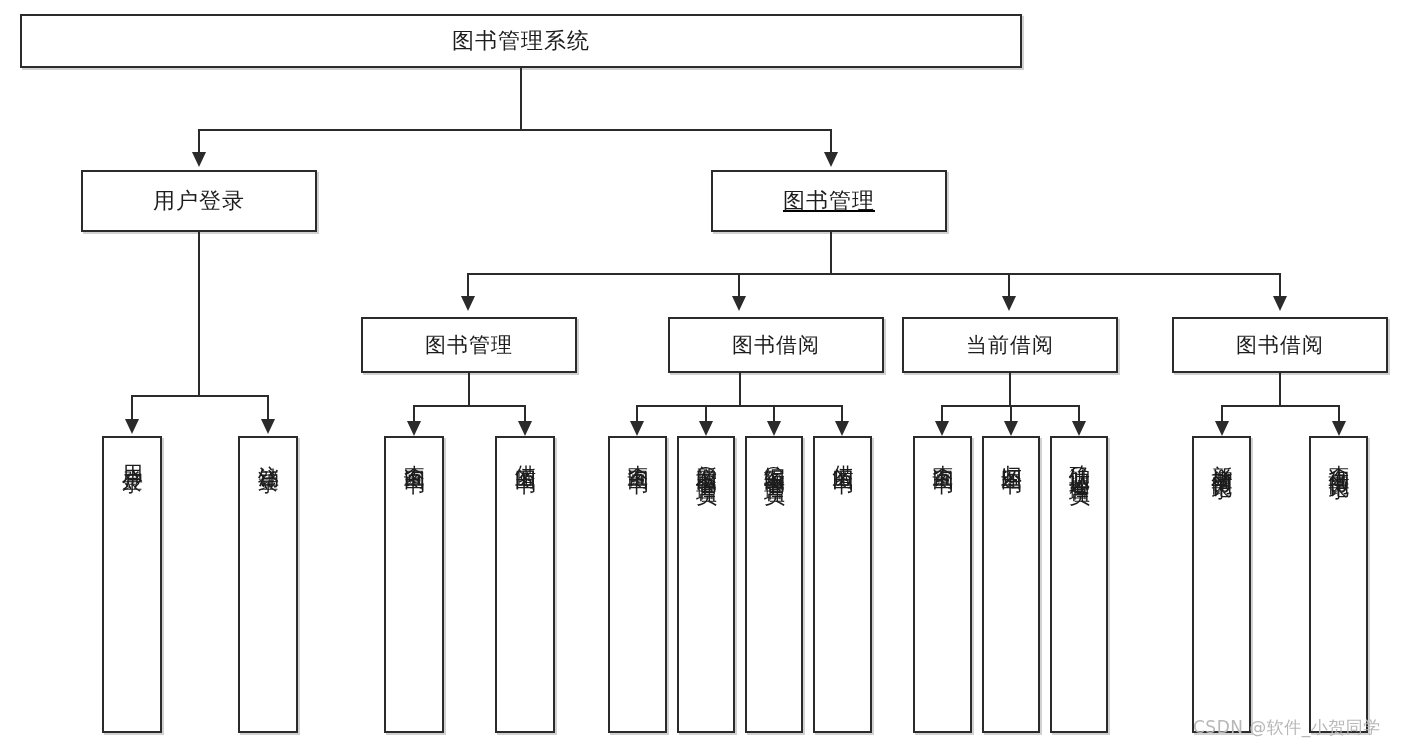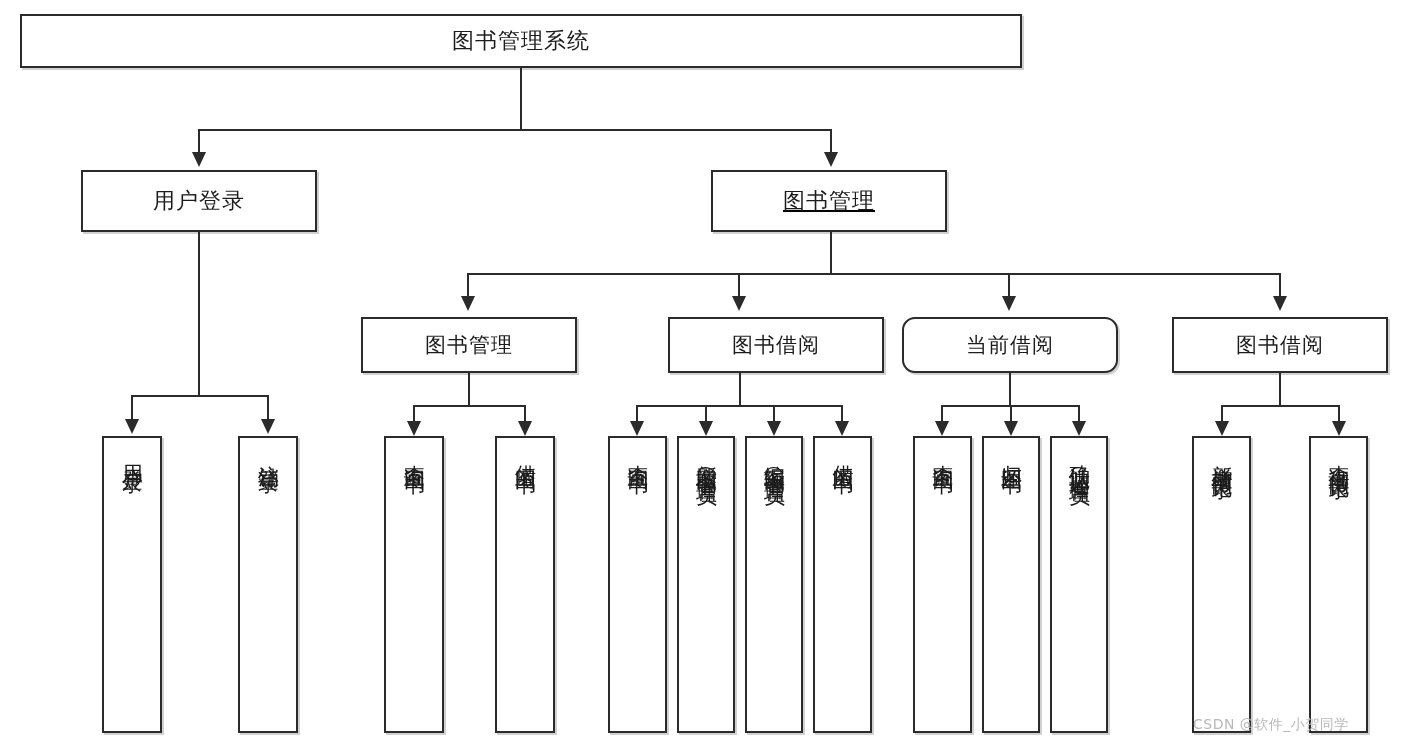--- a/index.html
+++ b/index.html
@@ -63,21 +63,21 @@
     position: absolute;
     width: 0;
     height: 0;
     border-left: 7px solid transparent;
     border-right: 7px solid transparent;
     border-top: 15px solid #2b2b2b;
   }
   #watermark {
     position: absolute;
     color: #b8b8b8;
-    font-size: 14px;
+    font-size: 17px;
     letter-spacing: 0.5px;
     white-space: nowrap;
     pointer-events: none;
   }
 </style>
 </head>
 <body>
 
 <div id="canvas">
 
@@ -121,21 +121,21 @@
 
   <div class="vline" style="left:1279px; top:273px; width:2px; height:26px;"></div>
   <div class="arrow" style="left:1273px; top:296px;"></div>
 
   <div class="node lvl3" style="left:361px; top:317px; width:216px; height:56px;">
     <span class="label">图书管理</span>
   </div>
   <div class="node lvl3" style="left:668px; top:317px; width:216px; height:56px;">
     <span class="label">图书借阅</span>
   </div>
-  <div class="node lvl3" style="left:902px; top:317px; width:216px; height:56px;border-radius:13px;">
+  <div class="node lvl3" style="left:902px; top:317px; width:216px; height:56px;">
     <span class="label">当前借阅</span>
   </div>
   <div class="node lvl3" style="left:1172px; top:317px; width:216px; height:56px;">
     <span class="label">图书借阅</span>
   </div>
 
   <div class="vline" style="left:468px; top:373px; width:2px; height:33px;"></div>
   <div class="hline" style="left:413px; top:405px; width:113px; height:2px;"></div>
   <div class="vline" style="left:413px; top:405px; width:2px; height:18px;"></div>
   <div class="arrow" style="left:407px; top:421px;"></div>

